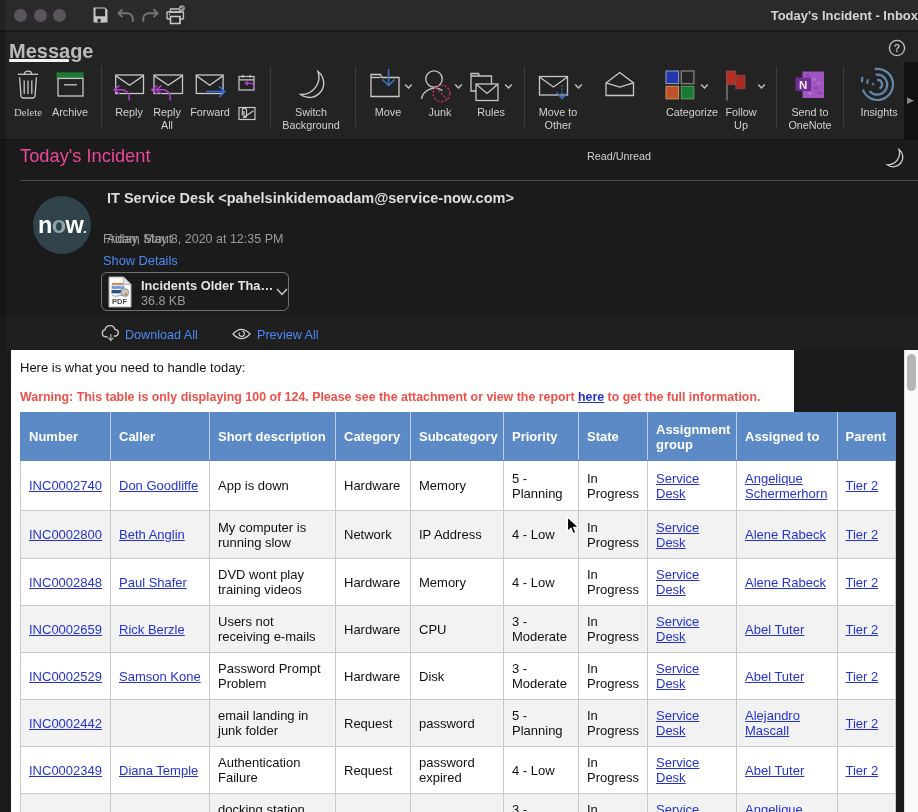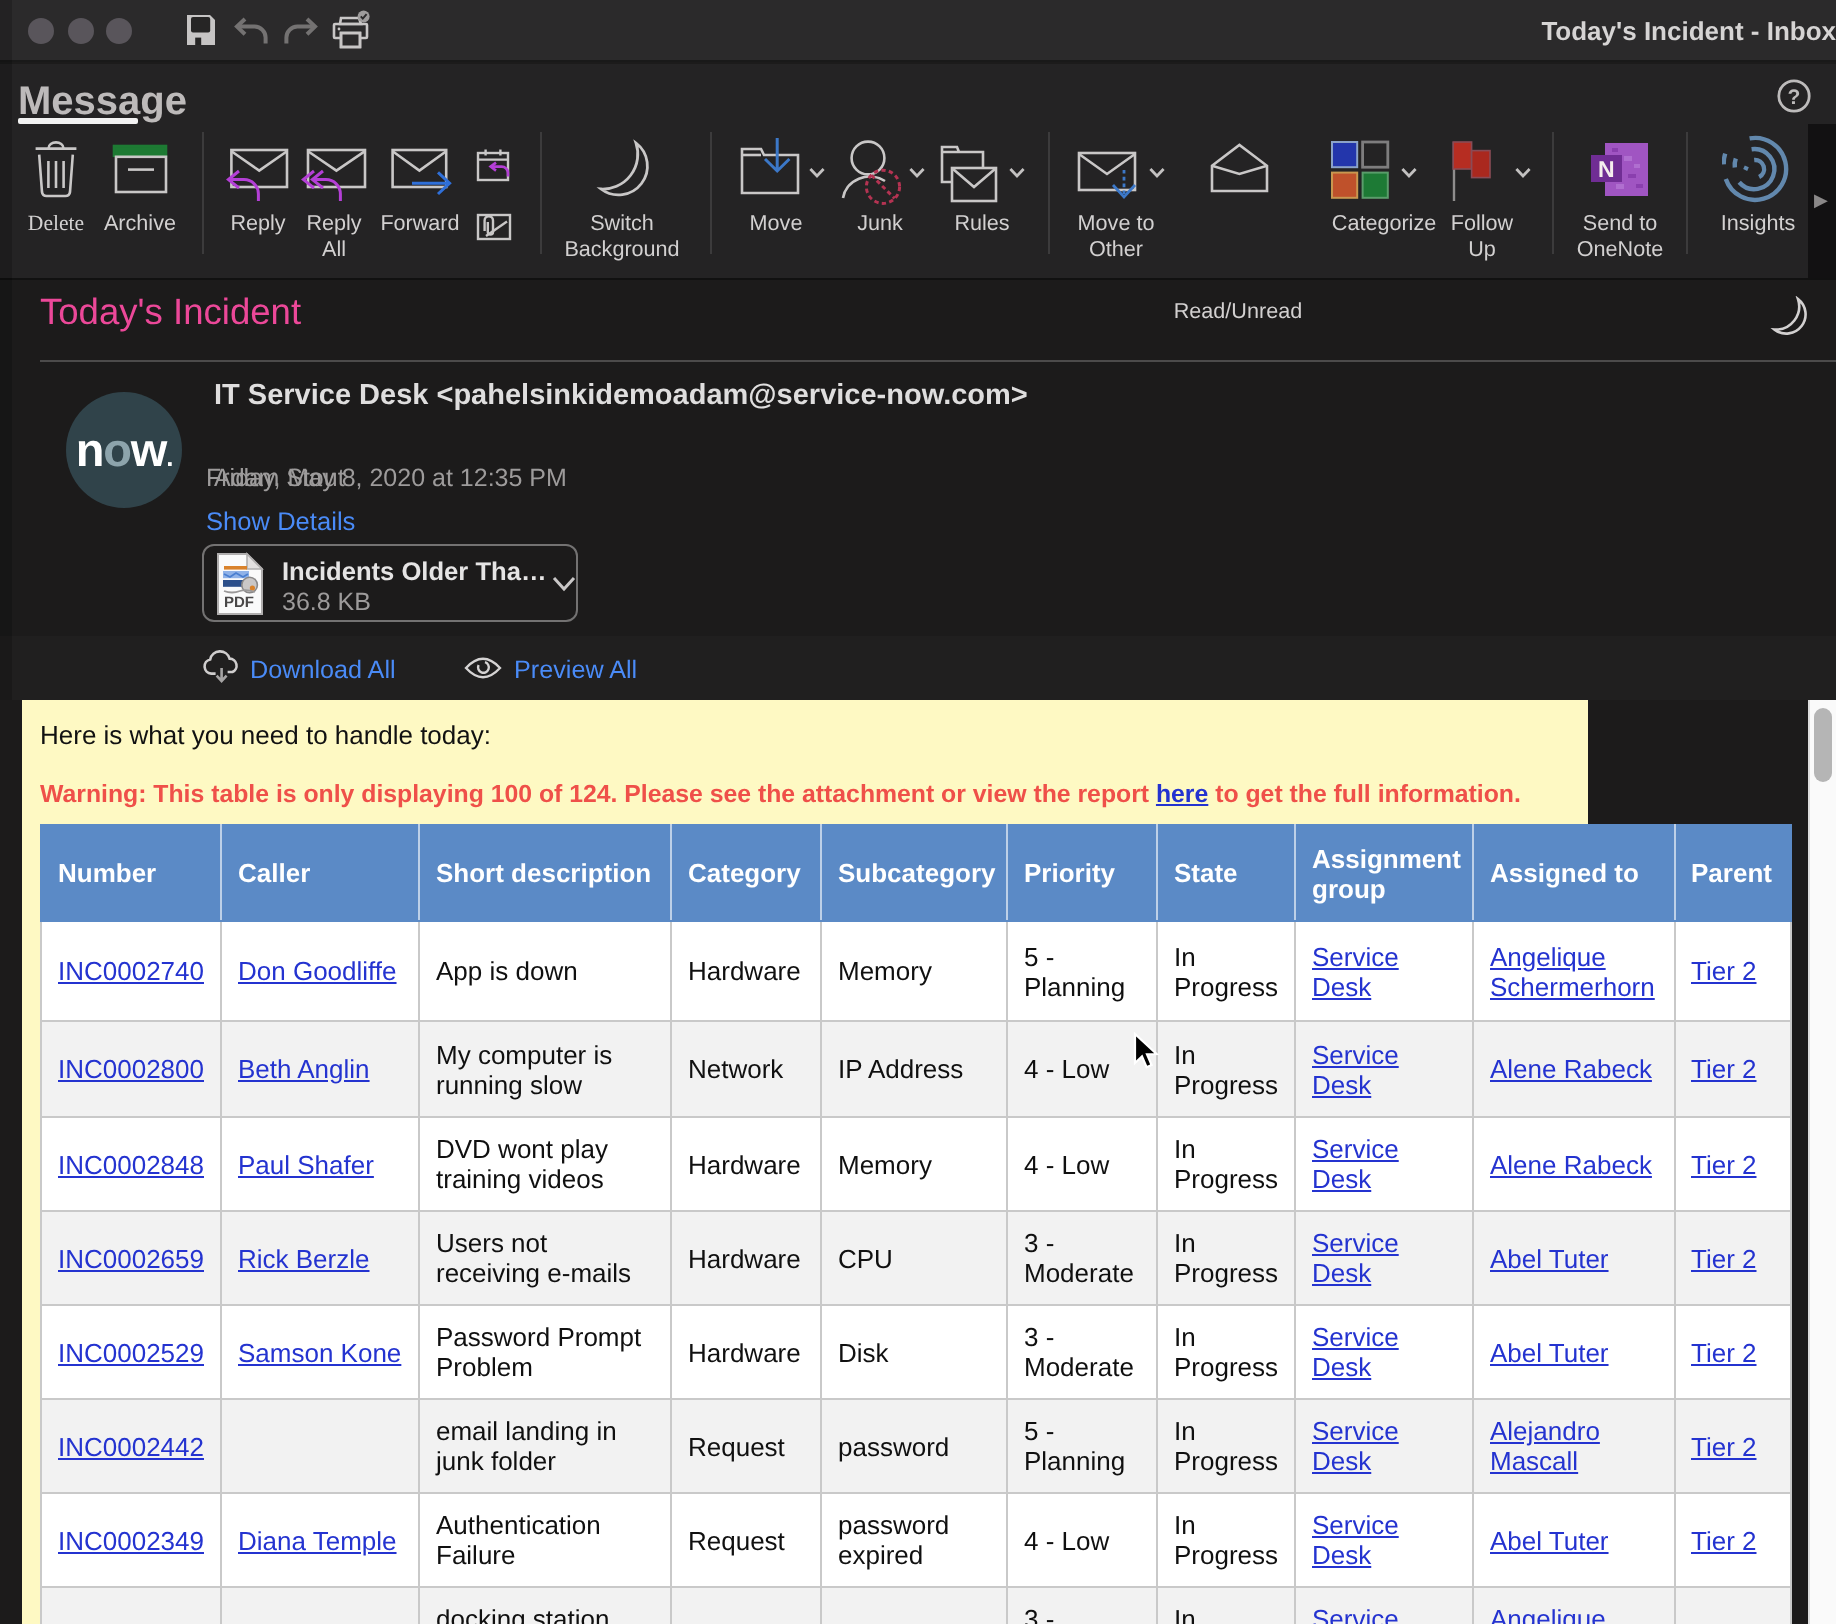--- a/index.html
+++ b/index.html
@@ -32,21 +32,21 @@
   #dateline { left:103px; top:212px; font-size:12.5px; color:#9d9b9b;margin-top:20px; }
   #adam { left:107px; top:232px; font-size:12.5px; color:#9d9b9b; }
   #showdet { left:103px; top:253px; font-size:12.8px; color:#4a8bf7; }
   #chip { left:101px; top:272px; width:188px; height:39px; border:1px solid #737272; border-radius:6px; }
   #chiptitle { left:141px; top:278px; font-size:12.8px; font-weight:700; color:#e5e4e4; }
   #chipsize { left:141px; top:294px; font-size:12.5px; color:#9d9b9b; }
   #dlall  { left:125px; top:328px; font-size:12.6px; color:#4a8bf7; }
   #pvall  { left:257px; top:328px; font-size:12.6px; color:#4a8bf7; }
 
   
-  #bodywhite { left:11px; top:350px; width:783px; height:462px; background:#fef9c3; }
+  #bodywhite { left:11px; top:350px; width:783px; height:462px; background:#ffffff; }
   #heretext { left:9px; top:10px; font-size:13px; color:#111; }
   #warn { left:9px; top:40px; font-size:12.4px; font-weight:700; color:#ef5049; }
   #warn a { color:#2433d0; }
 
   table { position:absolute; left:9px; top:62px; border-collapse:collapse; table-layout:fixed; width:875px; font-size:13px; color:#101010; }
   th, td { border:1px solid #c9c9c9; padding:2px 8px; vertical-align:middle; text-align:left; font-weight:400; white-space:nowrap; }
   thead th { background:#5b8ac6; color:#fff; font-weight:700; border:1px solid #5b8ac6; border-right:1px solid rgba(255,255,255,.6); height:48px;margin-left:40px; }
   thead th:last-child { border-right:1px solid #5b8ac6; }
   tbody tr { height:47px; background:#fff; }
   tbody tr:nth-child(even) { background:#f2f2f2; }

